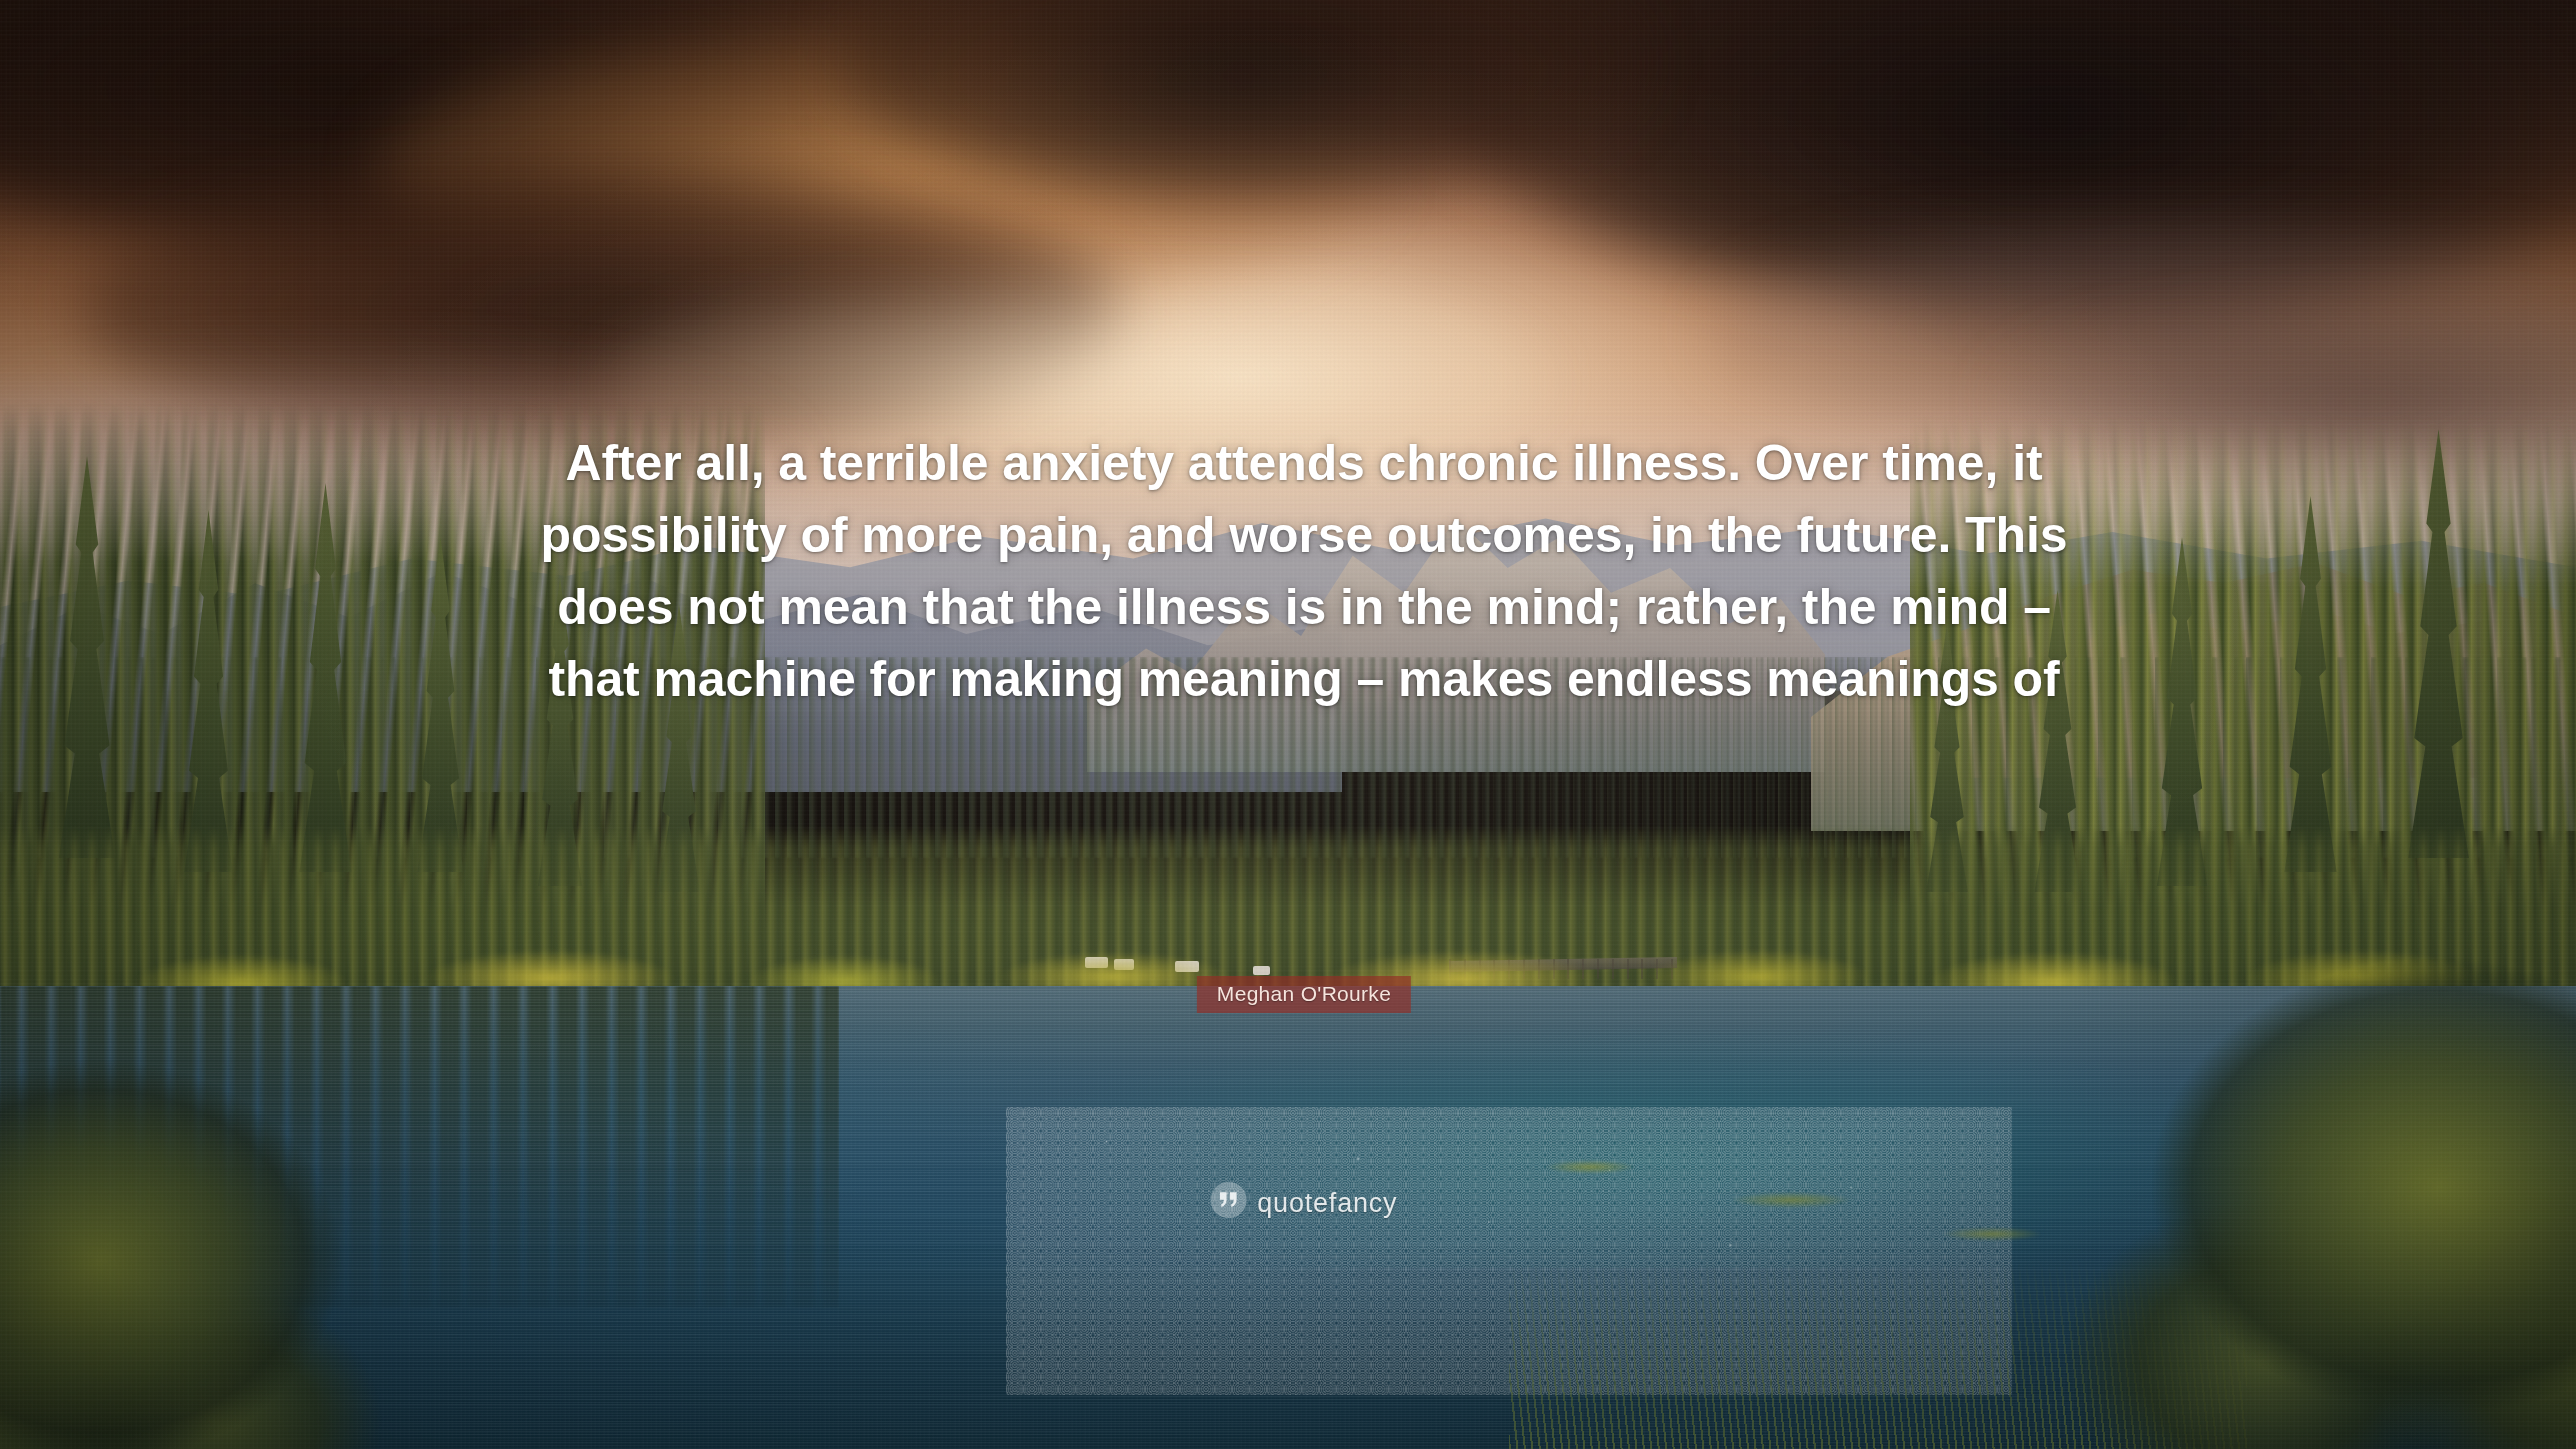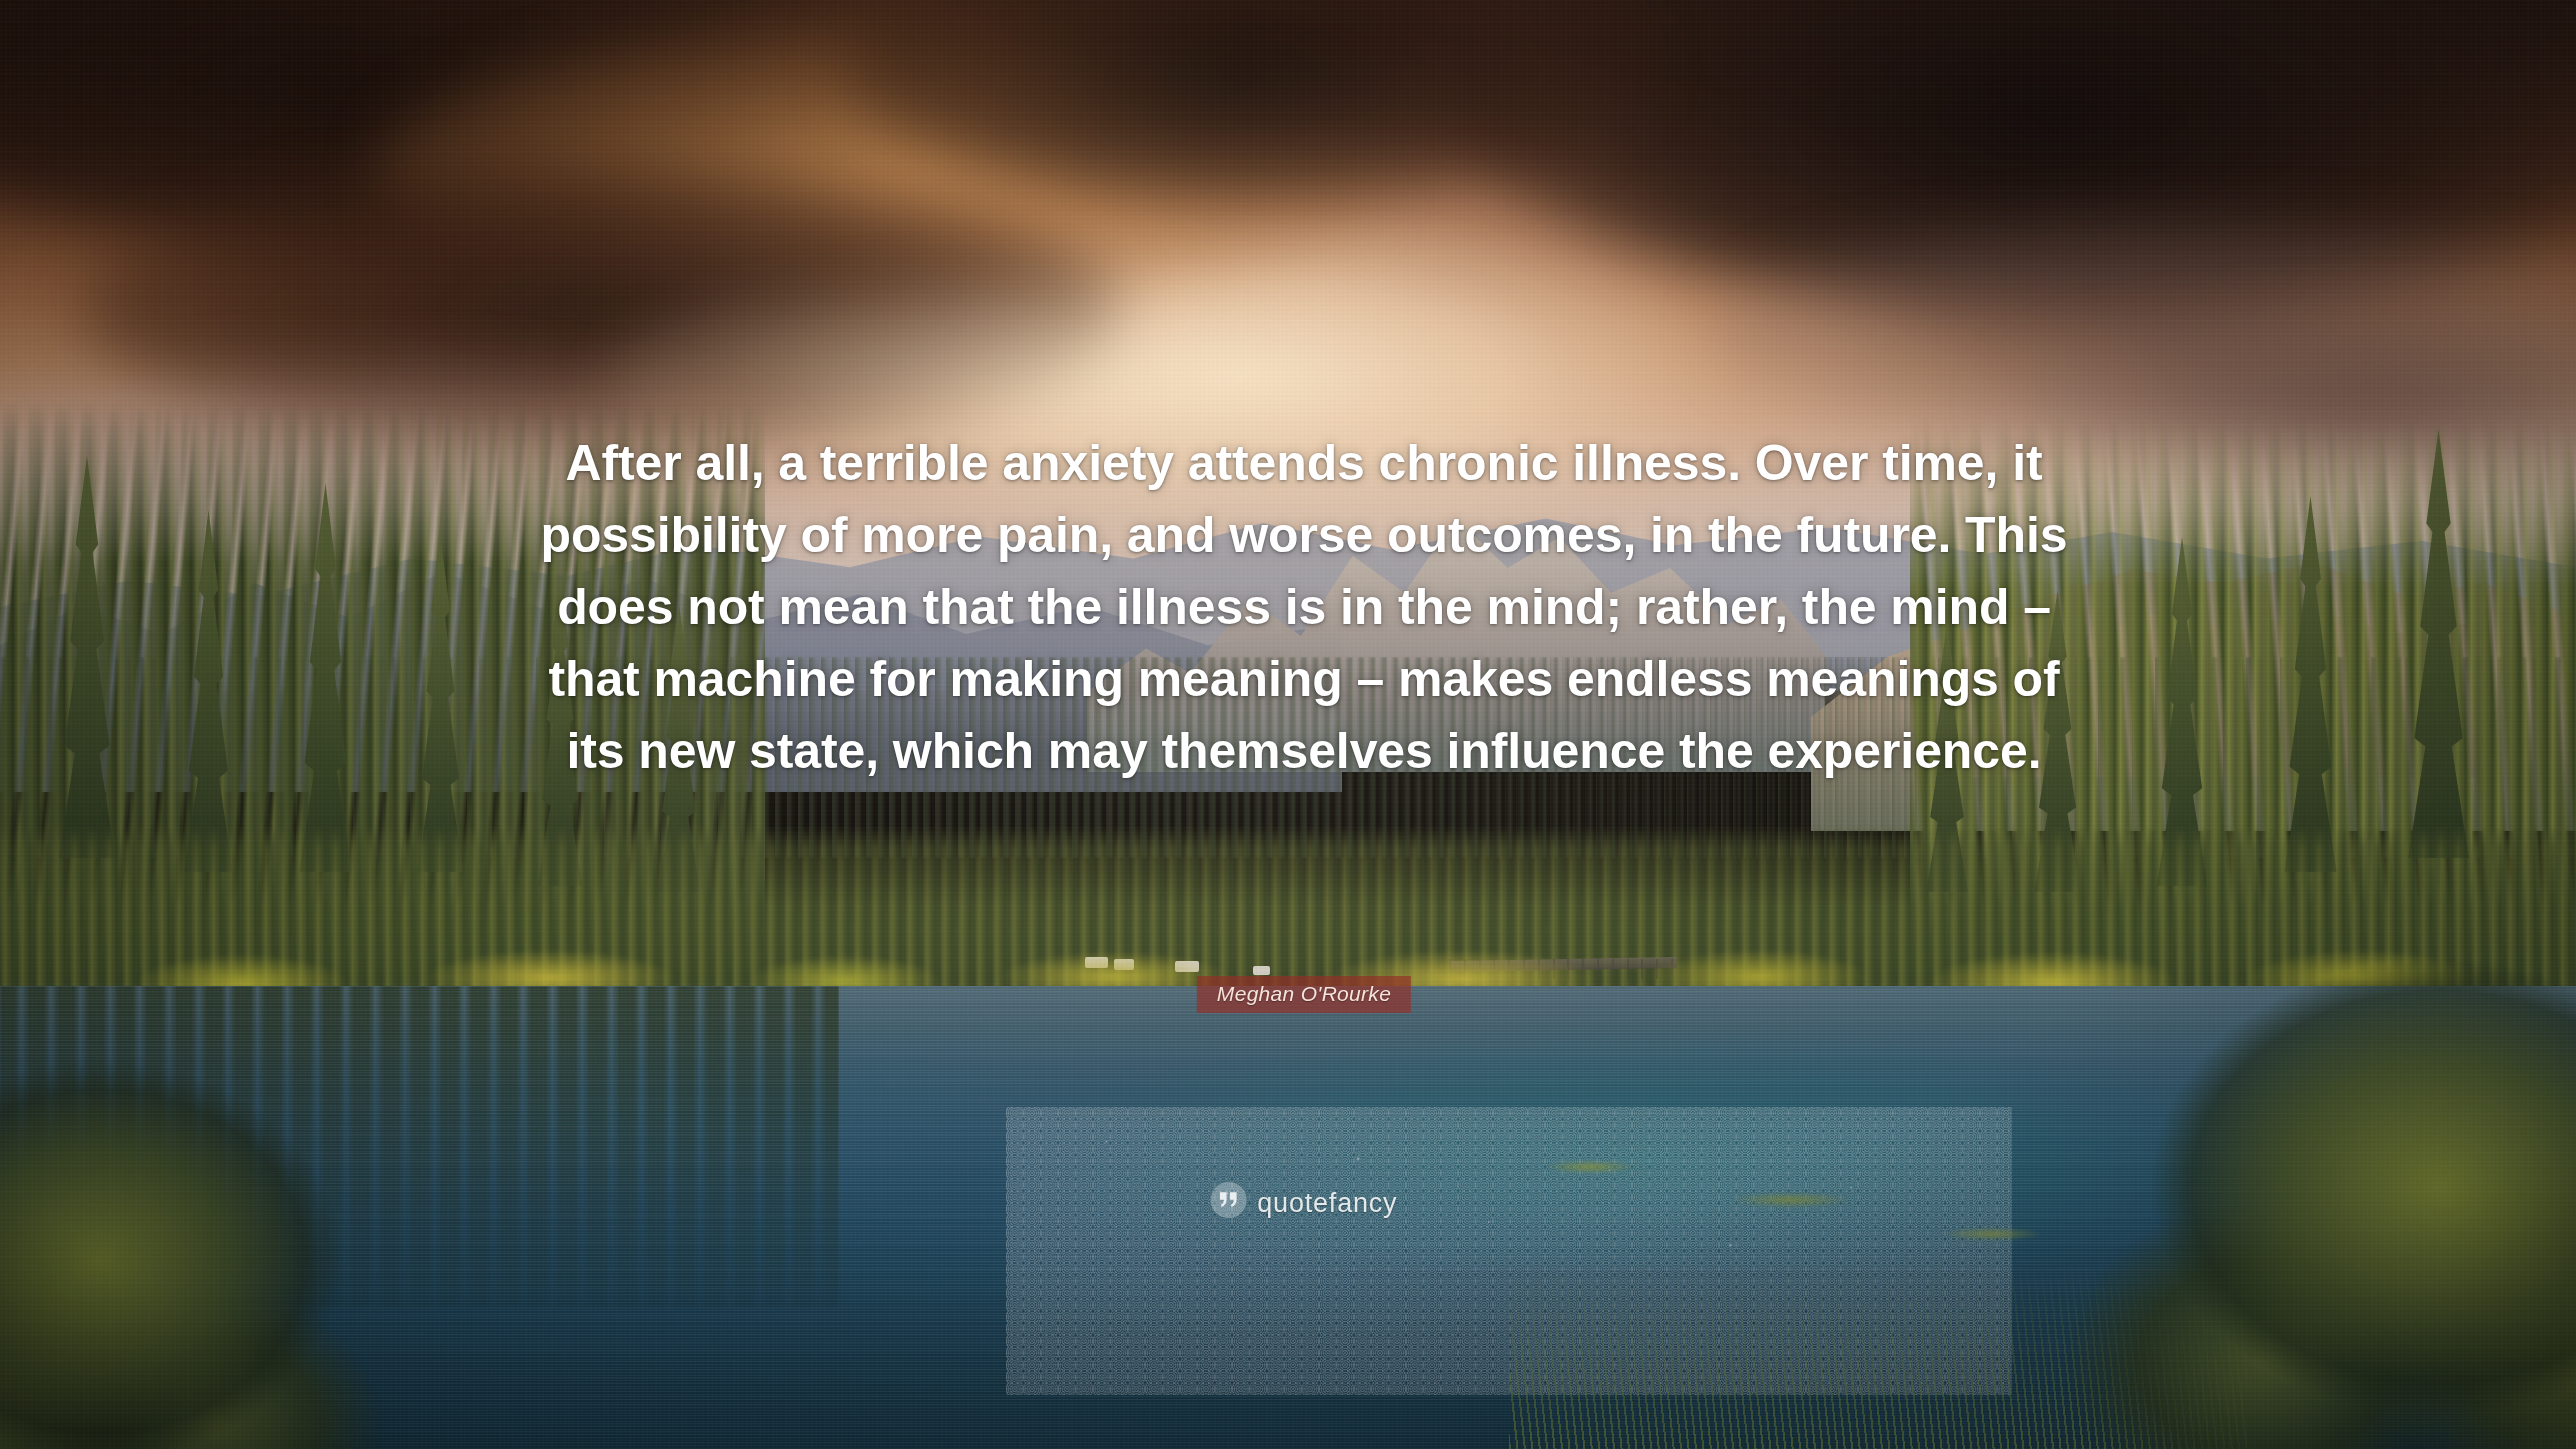--- a/index.html
+++ b/index.html
@@ -325,21 +325,20 @@
   }
 
   
   .author-badge {
     position:absolute;
     left:50%; top:976px;
     transform: translateX(-50%);
     padding: 6px 20px 8px 20px;
     background: rgba(148,45,38,0.66);
     z-index: 22;
-    font-style: italic;
   }
   .author-name {
     display:block;
     color:#f6e4dd;
     font-family:"Liberation Sans", sans-serif;
     font-weight:400;
     font-size:21px;
     line-height:23px;
     letter-spacing:0.3px;
     white-space:nowrap;
@@ -440,21 +439,20 @@
 
     <div class="grade"></div>
     <div class="grain"></div>
   </div>
 
   <div class="quote-wrap">
     <span class="quote-line">After all, a terrible anxiety attends chronic illness. Over time, it</span>
     <span class="quote-line">possibility of more pain, and worse outcomes, in the future. This</span>
     <span class="quote-line">does not mean that the illness is in the mind; rather, the mind –</span>
     <span class="quote-line">that machine for making meaning – makes endless meanings of</span>
-    <span class="quote-line">its new state, which may themselves influence the experience.</span>
   </div>
 
   <div class="author-badge">
     <span class="author-name">Meghan O'Rourke</span>
   </div>
 
   <div class="watermark">
     <span class="wm-logo">
       <svg width="20" height="17.4" viewBox="0 0 30 26" aria-hidden="true">
         <path d="M2 2 h10 v11 q0 8 -8 11 v-4 q4 -2 4 -7 h-6 z" fill="#ffffff" opacity="0.92"></path>

